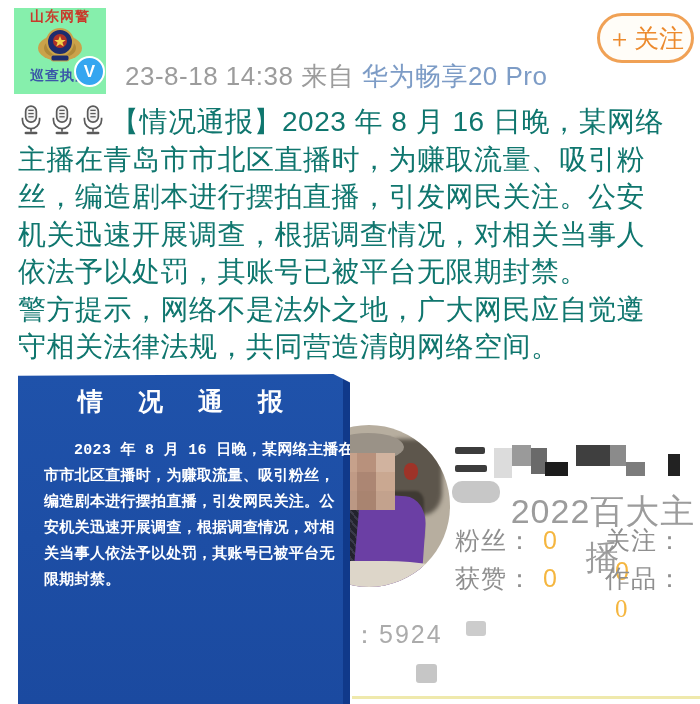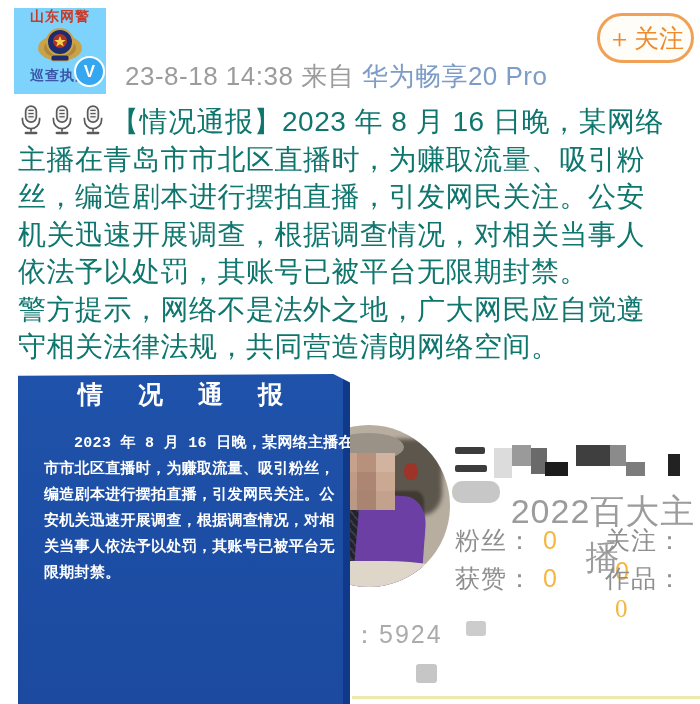--- a/index.html
+++ b/index.html
@@ -1,21 +1,21 @@
 <!DOCTYPE html>
 <html><head>
 <meta charset="utf-8">
 <style>
   * { margin:0; padding:0; box-sizing:border-box; }
   html,body { background:#ffffff; }
   body { font-family:"Liberation Sans", sans-serif; }
   .page { position:relative; width:700px; height:704px; background:#fff; overflow:hidden; }
 
   
-  .avatar { position:absolute; left:14px; top:8px; width:92px; height:86px; background:#7dd3fc; text-align:center; cursor:pointer; }
+  .avatar { position:absolute; left:14px; top:8px; width:92px; height:86px; background:#86efac; text-align:center; cursor:pointer; }
   .avatar-top { font-size:14px; font-weight:700; color:#c93a2b; letter-spacing:1px; line-height:16px; }
   .avatar-emblem { display:block; margin:0 auto; }
   .avatar-bottom { font-size:14px; font-weight:700; color:#3b57a8; letter-spacing:1px; line-height:15px; }
   .v-badge { position:absolute; left:74px; top:56px; width:31px; height:31px; border-radius:50%; background:#35a6f0; border:2px solid #fff; color:#fff; font-size:17px; font-weight:700; text-align:center; line-height:27px; }
   .acct-name { position:absolute; left:124px; top:15px; font-size:31px; color:#3d3d3d; font-weight:500; letter-spacing:1px; cursor:pointer; }
   .meta { position:absolute; left:125px; top:59px; font-size:26px; color:#9c9c9c; letter-spacing:0.5px; }
   .meta .src-link { color:#7d9cc6; text-decoration:none; cursor:pointer; }
   .follow-btn { position:absolute; left:597px; top:13px; width:97px; height:50px; border:3px solid #f0a155; border-radius:26px; background:#fffdf8; color:#ec8a2d; font-size:25px; font-family:"Liberation Sans",sans-serif; display:flex; align-items:center; justify-content:center; gap:2px; cursor:pointer; }
 
   
@@ -62,21 +62,21 @@
   .s3 { left:455px; top:190px; } .s4 { left:605px; top:190px;font-family:Liberation Serif, serif; }
 
   .pf-id { position:absolute; left:352px; top:246px; font-size:25px; color:#ababab; letter-spacing:2px; }
   .blur-box { position:absolute; background:#cccccc; border-radius:3px; }
   .bb1 { left:466px; top:249px; width:20px; height:15px; }
   .bb2 { left:416px; top:292px; width:21px; height:19px; background:#c6c6c6; }
   .yellow-line { position:absolute; left:352px; top:324px; width:348px; height:3px; background:#efe9ac; }
 
   
   .notice { position:absolute; left:18px; top:2px; width:332px; height:330px; background:linear-gradient(180deg,#1f52aa 0%,#1b4aa0 100%); border-right:7px solid #10398a; clip-path:polygon(0 0.5%, 95% 0, 100% 2.6%, 100% 100%, 0 100%); color:#fff; }
-  .notice-title { margin-top:4px; text-align:center; font-size:25px; font-weight:700; letter-spacing:14px; text-indent:14px; color:#fefefe; }
+  .notice-title { margin-top:11px; text-align:center; font-size:25px; font-weight:700; letter-spacing:14px; text-indent:14px; color:#fefefe; }
   .notice p { font-size:15px; font-weight:600; line-height:26px; letter-spacing:0.3px; padding:0 8px 0 26px; text-indent:30px; white-space:pre; }
   .notice p.p1 { margin-top:20px;font-family:Liberation Mono, monospace; }
 </style>
 </head>
 <body>
 
 <div class="page">
 
   <div class="avatar">
     <div class="avatar-top">山东网警</div>

